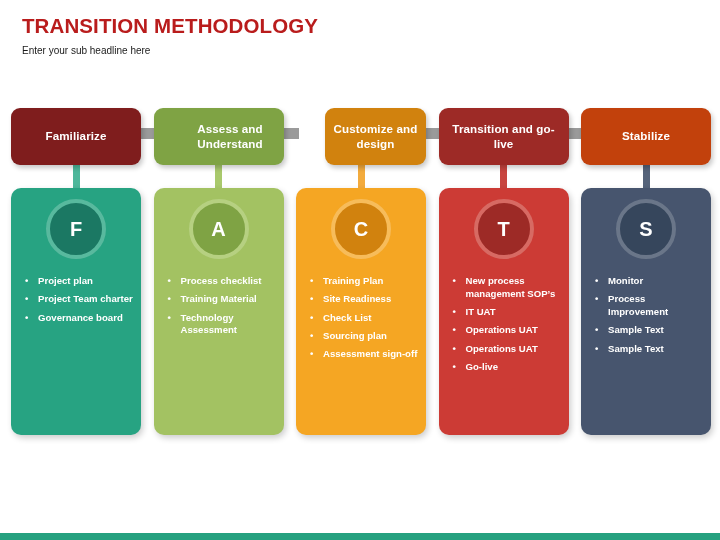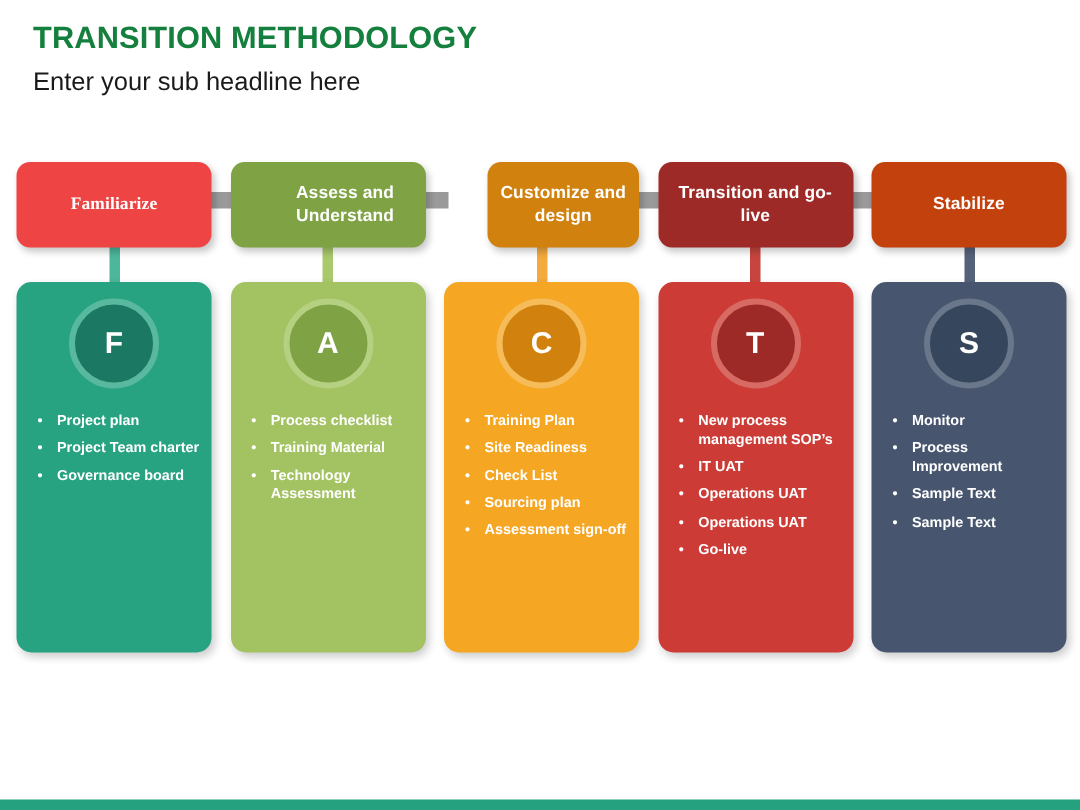--- a/index.html
+++ b/index.html
@@ -18,28 +18,28 @@
   
   #title-block {
     position: absolute;
     left: 22px;
     top: 14px;
     width: 660px;
   }
   #page-title {
     font-size: 20.5px;
     font-weight: bold;
-    color: #15803d;
+    color: #b91c1c;
     letter-spacing: 0.1px;
     line-height: 1.15;
     margin: 0;
     white-space: nowrap;
   }
   #page-subtitle {
-    font-size: 17px;
+    font-size: 10px;
     font-weight: normal;
     color: #1a1a1a;
     margin: 7px 0 0 0;
     line-height: 1.2;
   }
 
   
   #diagram {
     position: absolute;
     left: 0;
@@ -168,21 +168,21 @@
 </head>
 <body>
 
 <div id="title-block">
   <h1 id="page-title">TRANSITION METHODOLOGY</h1>
   <p id="page-subtitle">Enter your sub headline here</p>
 </div>
 
 <div id="diagram">
     <div class="stage-col" style="left: 11px;">
-      <div class="stage-header" style="background: #ef4444; font-family: Liberation Serif, serif;">
+      <div class="stage-header" style="background: #7f1d1d;">
         <span class="stage-header-label">Familiarize</span>
       </div>
     </div>
     <div class="stage-stem" style="left: 76px; background: rgb(77, 183, 155);"></div>
     <div class="stage-card" style="left: 11px; background: rgb(39, 163, 130);">
       <div class="stage-badge" style="background: rgb(27, 120, 99); border: 4px solid rgb(88, 185, 158);">
         <span class="stage-badge-letter">F</span>
       </div>
       <ul class="stage-list">
         <li class="stage-item"><span class="stage-item-bullet">•</span><span>Project plan</span></li>

